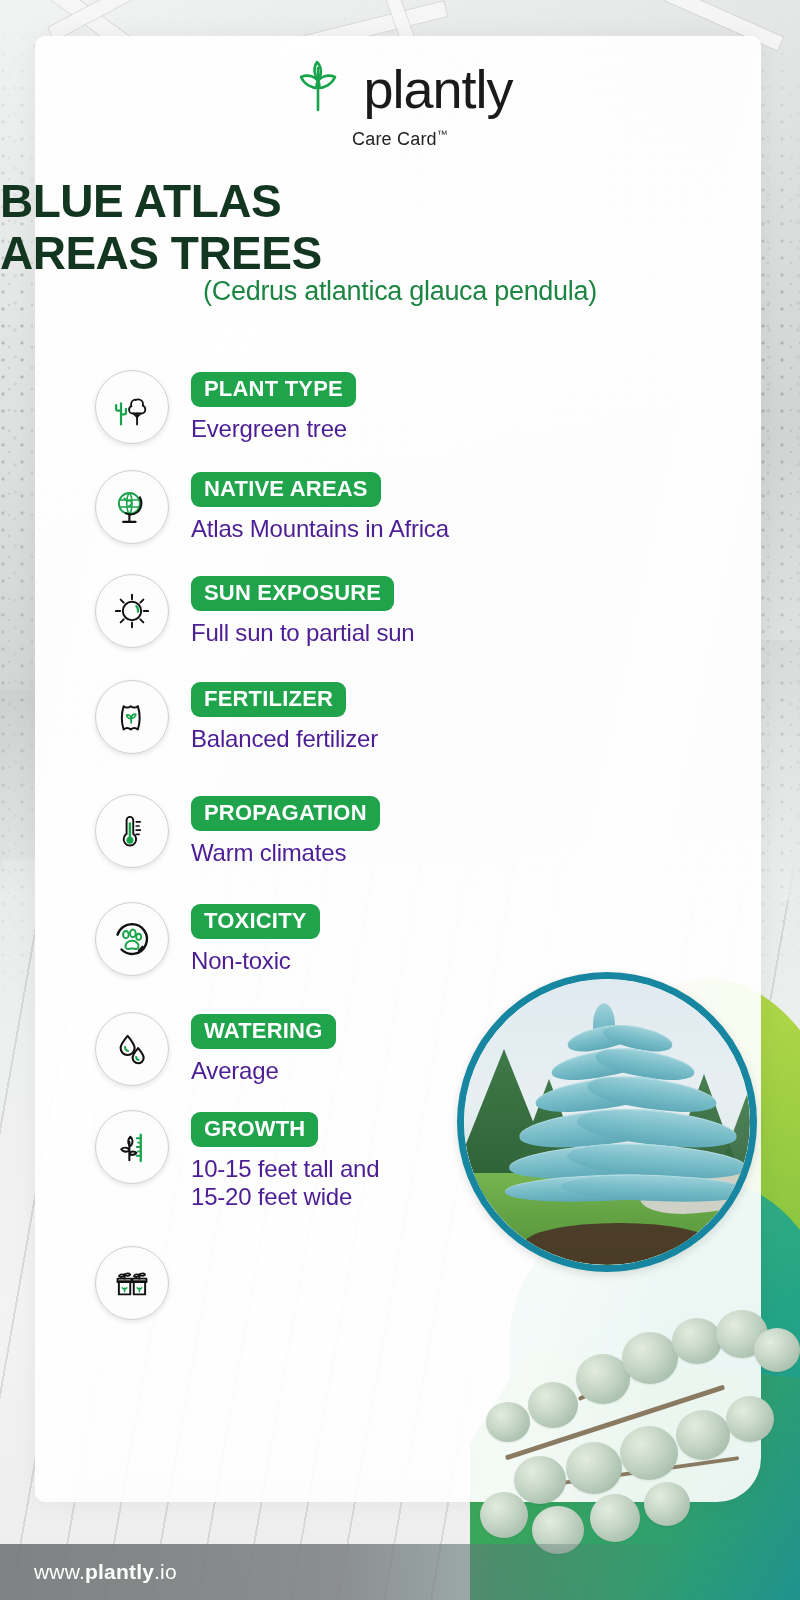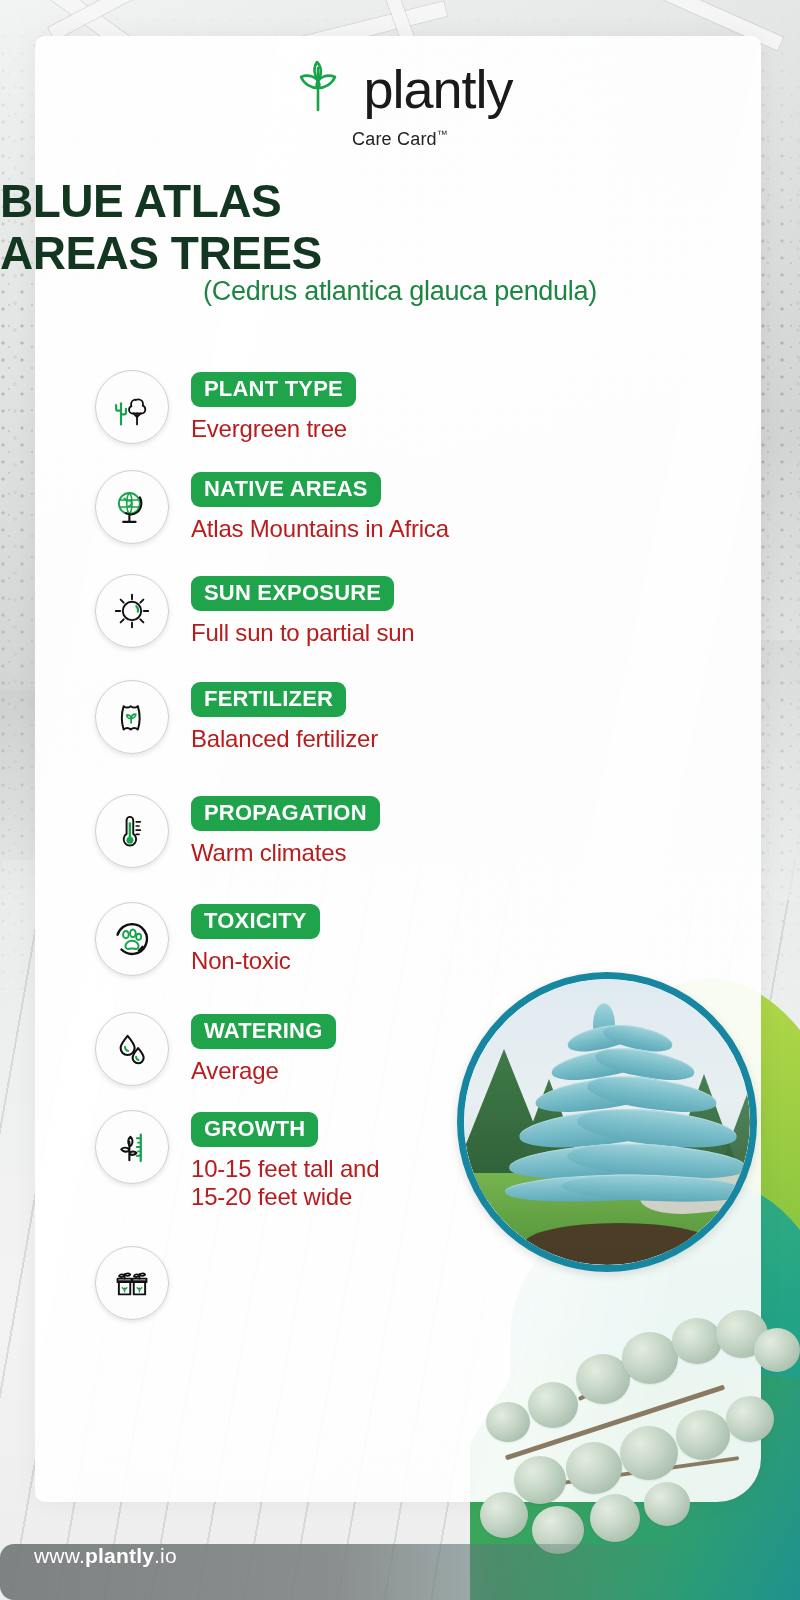--- a/index.html
+++ b/index.html
@@ -119,21 +119,21 @@
     box-shadow:0 2px 5px rgba(0,0,0,.10);
     display:flex;align-items:center;justify-content:center;
   }
   .row-body{margin-left:96px;padding-top:2px;}
   .badge{
     display:inline-block;background:#1fa34b;color:#fff;
     font-weight:bold;font-size:22px;letter-spacing:.2px;
     padding:6px 13px 7px;border-radius:9px;line-height:1;
   }
   .value{
-    font-size:24px;color:#b91c1c;margin-top:8px;line-height:1.18;letter-spacing:-.2px;
+    font-size:24px;color:#4c1d95;margin-top:8px;line-height:1.18;letter-spacing:-.2px;
     white-space:pre-line;
   }
 
   
   .photo{
     position:absolute;left:457px;top:972px;width:300px;height:300px;border-radius:50%;
     border:7px solid #1786a0;box-sizing:border-box;overflow:hidden;
     box-shadow:0 3px 10px rgba(0,0,0,.12);
   }
   .photo-inner{position:absolute;inset:0;border-radius:50%;overflow:hidden;}
@@ -147,21 +147,21 @@
 
   
   .branch{position:absolute;left:480px;top:1270px;width:330px;height:300px;}
   .twig{position:absolute;background:#8a7a62;border-radius:2px;}
   .tuft{position:absolute;border-radius:50%;background:radial-gradient(circle at 35% 32%, #e3ece0 0%, #c3d4c4 45%, #a9bfae 78%, #96ae9d 100%);box-shadow:0 1px 2px rgba(0,0,0,.07);}
 
   
   .footer{
     position:absolute;left:0;bottom:0;width:800px;height:56px;
     background:linear-gradient(90deg, rgba(118,122,122,.93) 0%, rgba(128,132,132,.9) 42%, rgba(92,120,118,.55) 62%, rgba(40,120,120,.0) 86%);
-    display:flex;border-radius:14px;
+    display:flex;align-items:center;
   }
   .footer-url{color:#fff;font-size:21px;padding-left:34px;letter-spacing:.2px;}
   .footer-url b{font-weight:bold;}
 </style>
 </head>
 <body>
 
 <div id="stage">
 
   <div class="bg">

